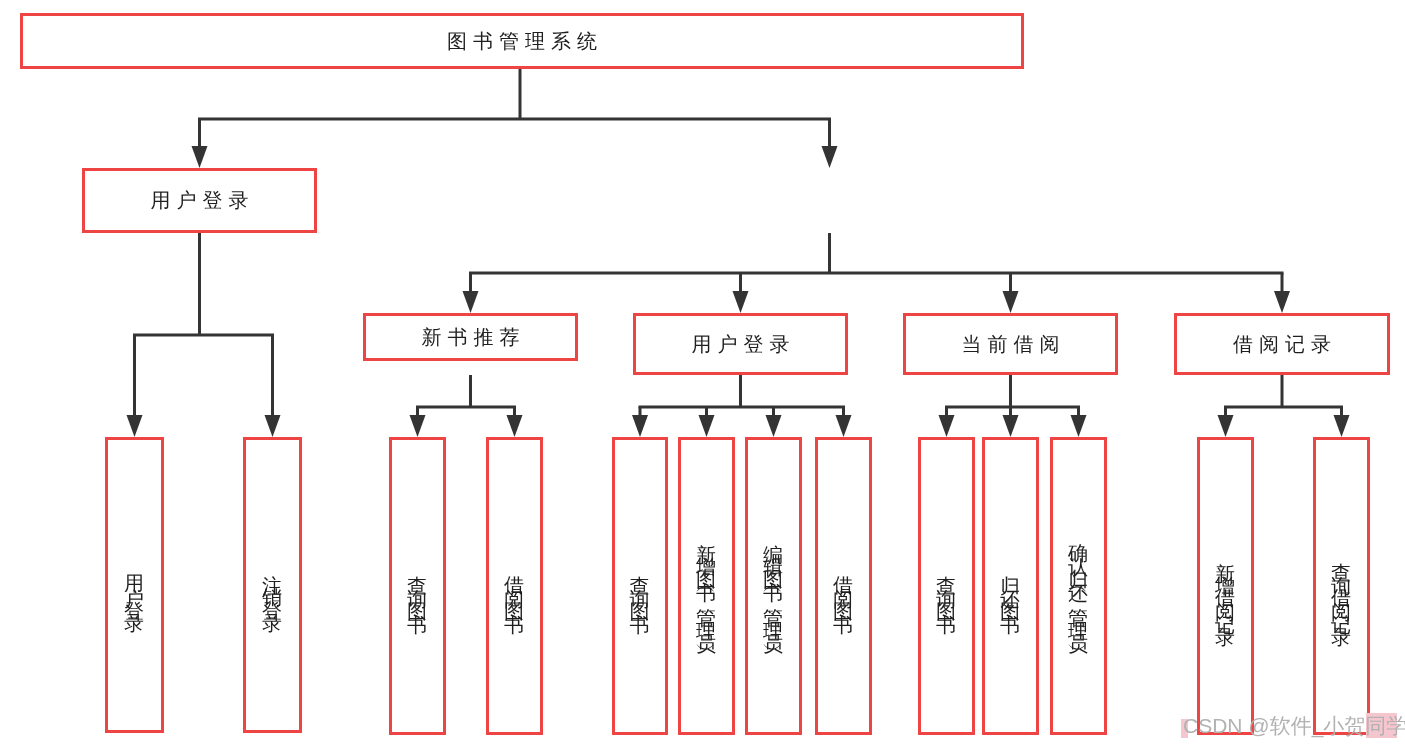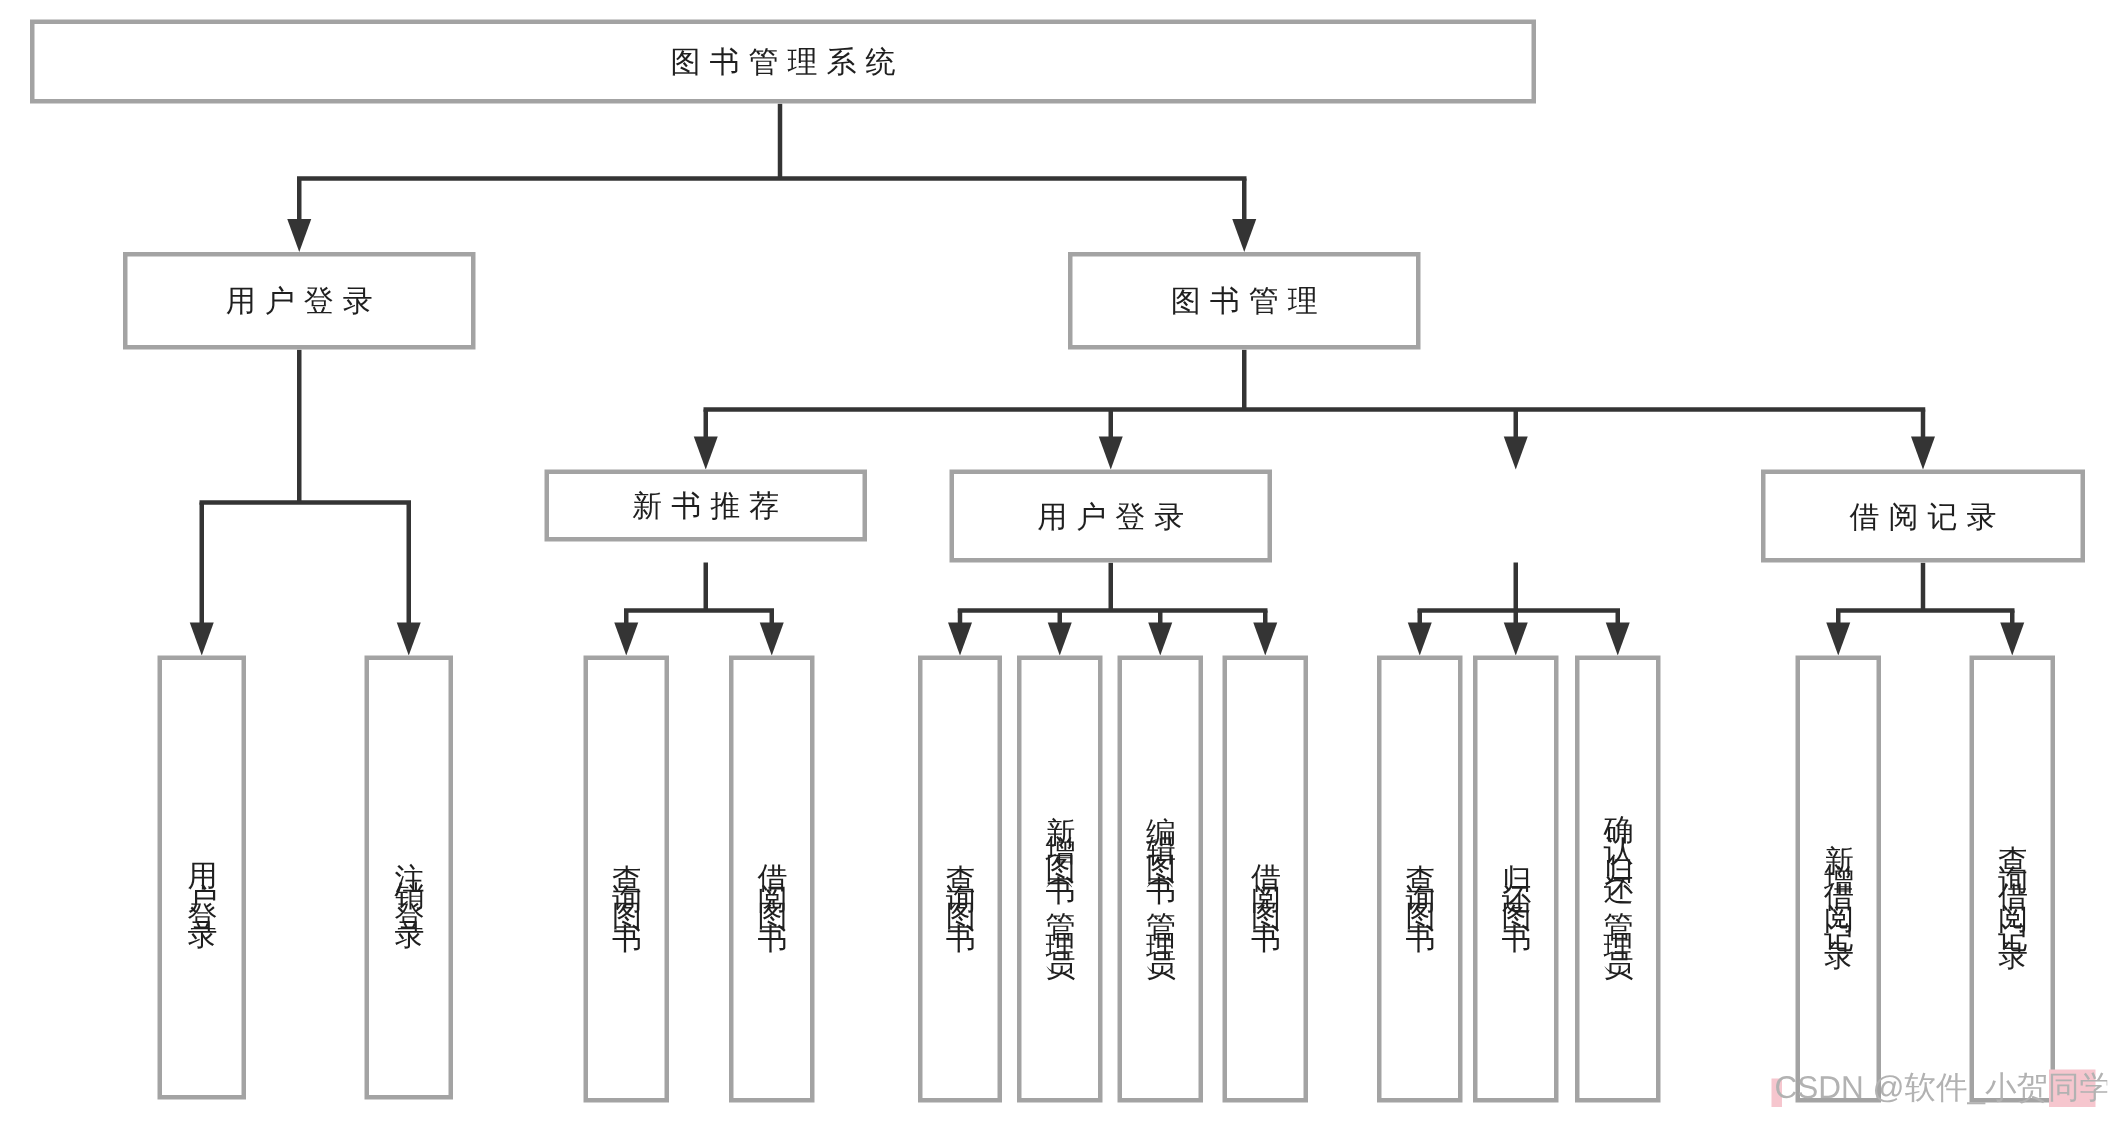--- a/index.html
+++ b/index.html
@@ -8,21 +8,21 @@
     width:1405px;height:747px;
     background:#ffffff;
     font-family:"Liberation Sans","DejaVu Sans",sans-serif;
     overflow:hidden;
   }
   #connectors{position:absolute;left:0;top:0;width:1405px;height:747px;}
   .node{
     position:absolute;
     box-sizing:border-box;
     background:#ffffff;
-    border:3px solid #a3a3a3;
+    border:3px solid #ef4444;
     display:flex;align-items:center;justify-content:center;
     color:#1f1f1f;
   }
   .hlabel{
     font-size:20px;
     letter-spacing:6px;
     padding-left:6px; 
     white-space:nowrap;
     color:#1f1f1f;
   }
@@ -111,29 +111,29 @@
       <polygon points="1333.5,415 1349.5,415 1341.5,437" fill="#343434"></polygon>
     </svg>
 
   <div class="node" style="left:20px;top:13px;width:1004px;height:56px">
     <span class="hlabel">图书管理系统</span>
   </div>
 
   <div class="node" style="left:82px;top:168px;width:235px;height:65px">
     <span class="hlabel">用户登录</span>
   </div>
-  <div class="node" style="left:712px;top:168px;width:235px;height:65px">
-    <span class="hlabel">图书管理</span>
-  </div>
 
   <div class="node" style="left:363px;top:313px;width:215px;height:48px">
     <span class="hlabel">新书推荐</span>
   </div>
   <div class="node" style="left:633px;top:313px;width:215px;height:62px">
     <span class="hlabel">用户登录</span>
+  </div>
+  <div class="node" style="left:903px;top:313px;width:215px;height:62px">
+    <span class="hlabel">当前借阅</span>
   </div>
   <div class="node" style="left:1174px;top:313px;width:216px;height:62px">
     <span class="hlabel">借阅记录</span>
   </div>
 
   <div class="node leaf" style="left:105px;top:437px;width:59px;height:296px">
     <span class="vtext">用户登录</span>
   </div>
   <div class="node leaf" style="left:243px;top:437px;width:59px;height:296px">
     <span class="vtext">注销登录</span>

